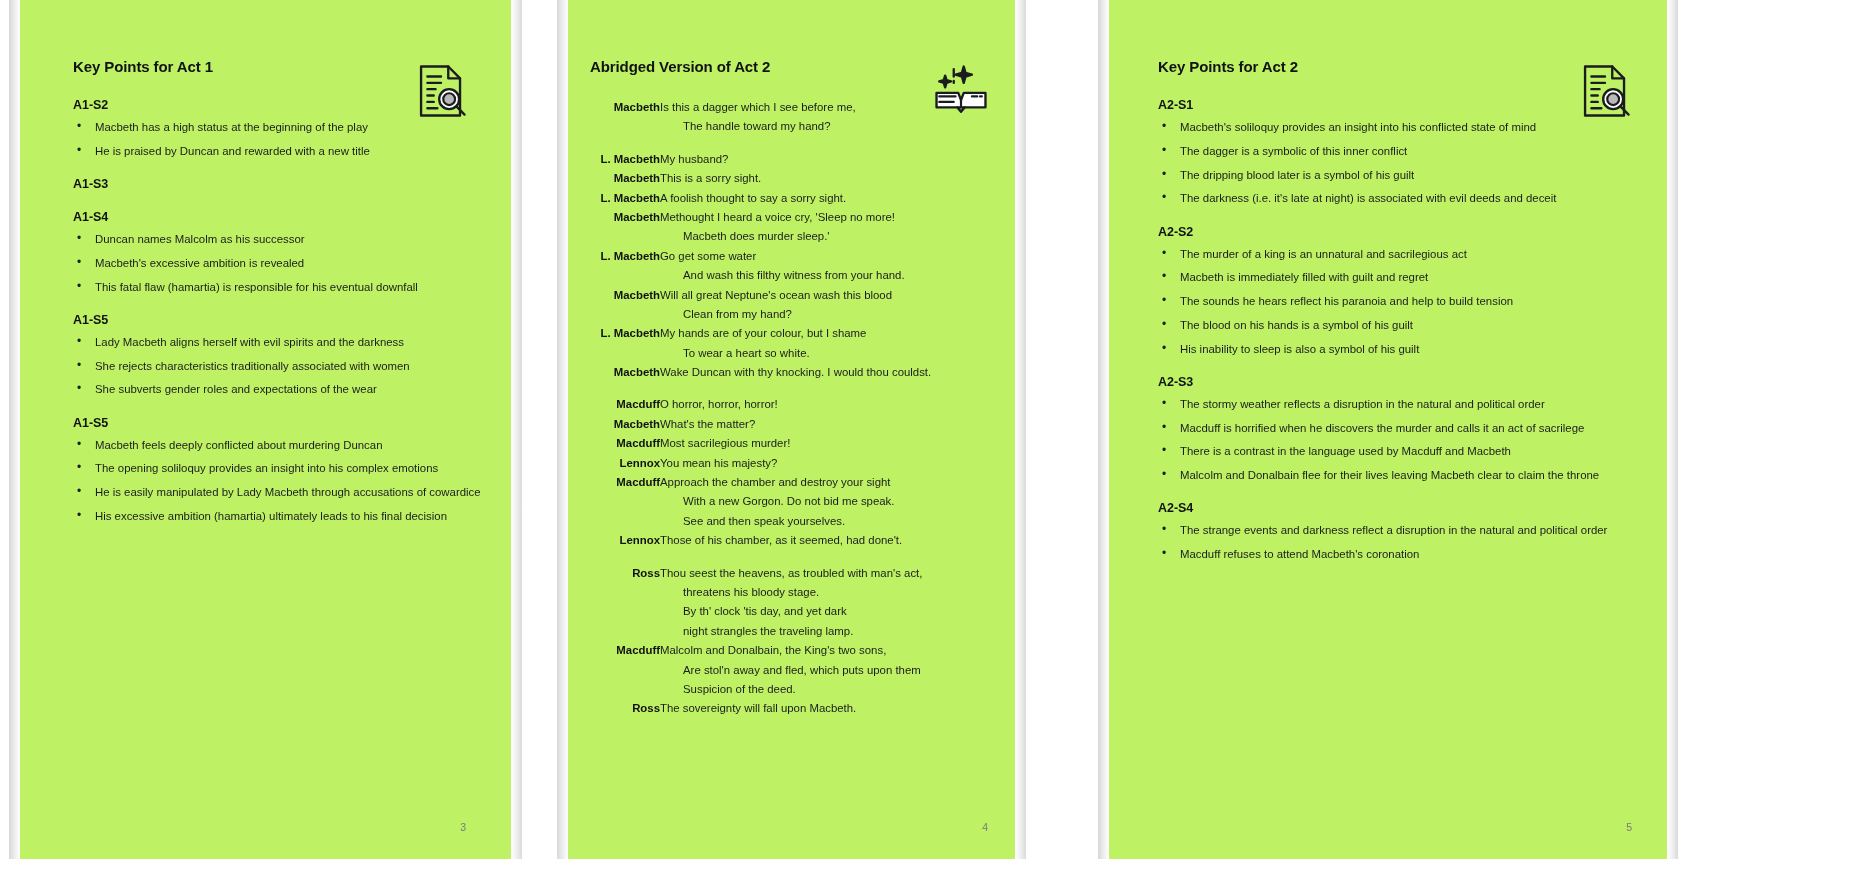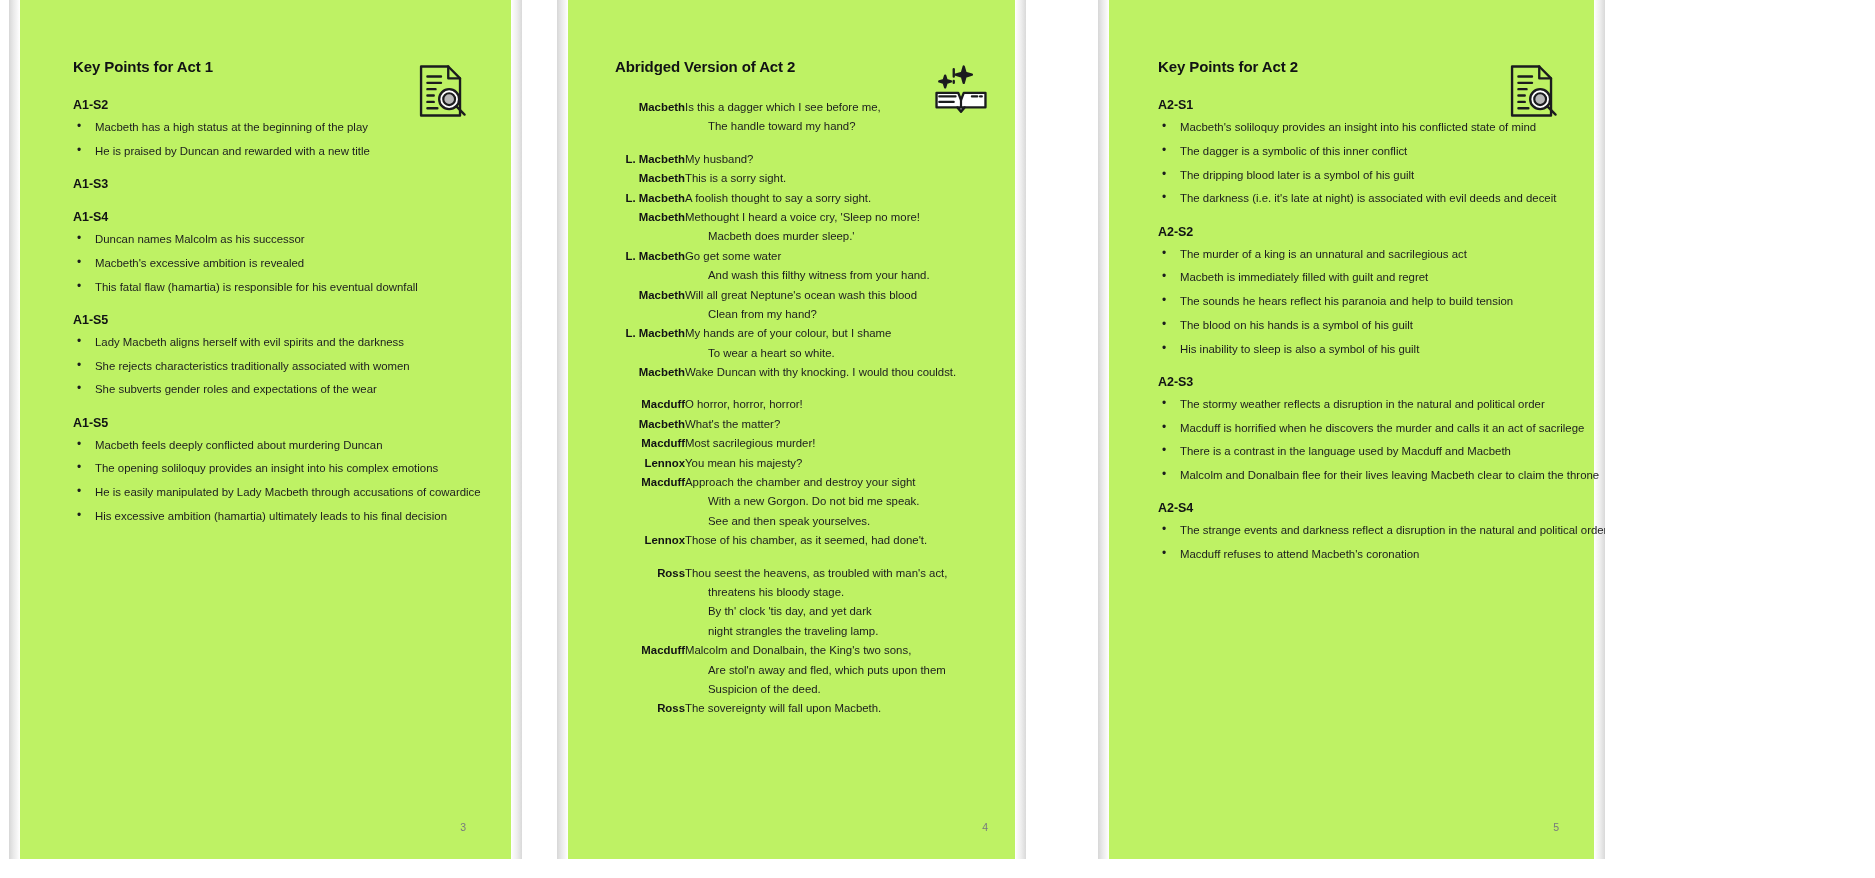--- a/index.html
+++ b/index.html
@@ -31,21 +31,21 @@
     overflow: hidden;
   }
   .page-inner {
     position: absolute;
     inset: 0;
     padding: 58px 52px 0 64px;
   }
 
   .page-1 { width: 513px; margin-left: 9px; }
   .page-2 { width: 469px; margin-left: 17px; }
-  .page-3 { width: 507px; margin-left: 54px; }
+  .page-3 { width: 580px; margin-left: 54px; }
 
   
   .edge {
     position: absolute;
     top: 0;
     bottom: 0;
     width: 11px;
     pointer-events: none;
   }
   .edge-left  { left: 0;  background: linear-gradient(to right, #d7d7d7 0%, #e9e9e9 40%, #ffffff 100%); }
@@ -203,21 +203,21 @@
       </svg>
     </div>
     <div class="page-number">3</div>
   </div>
 
   <div class="gap-shadow" style="width:18px"></div>
 
   <div class="page page-2">
     <div class="edge edge-left"></div>
     <div class="edge edge-right"></div>
-    <div class="page-inner" style="padding-left:58px;padding-right:30px;">
+    <div class="page-inner" style="padding-left:33px;padding-right:30px;">
       <div class="page-title">Abridged Version of Act 2</div>
       <div class="dialogue" style="margin-top:24px">
           <div class="dialogue-group">
             <div class="dialogue-line">
               <span class="speaker">Macbeth</span>
               <span class="speech">Is this a dagger which I see before me,</span>
             </div>
             <div class="dialogue-line cont">
               <span class="speaker">Macbeth</span>
               <span class="speech">The handle toward my hand?</span>

